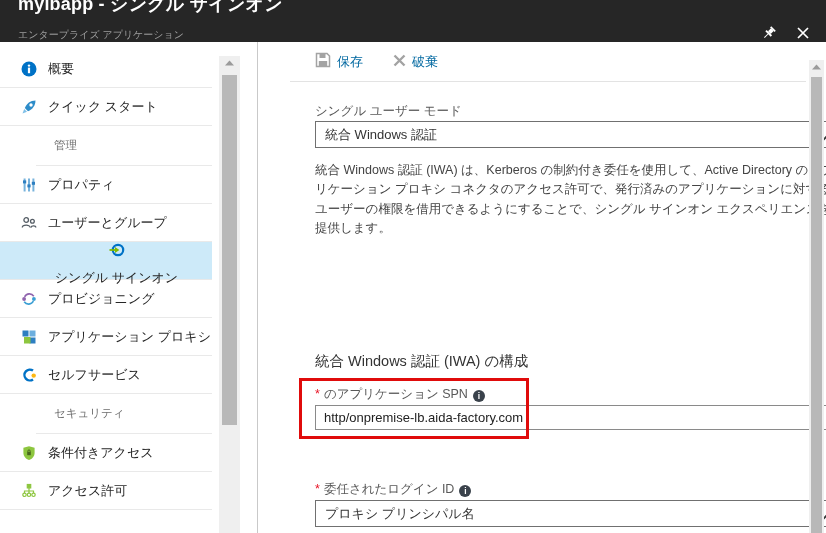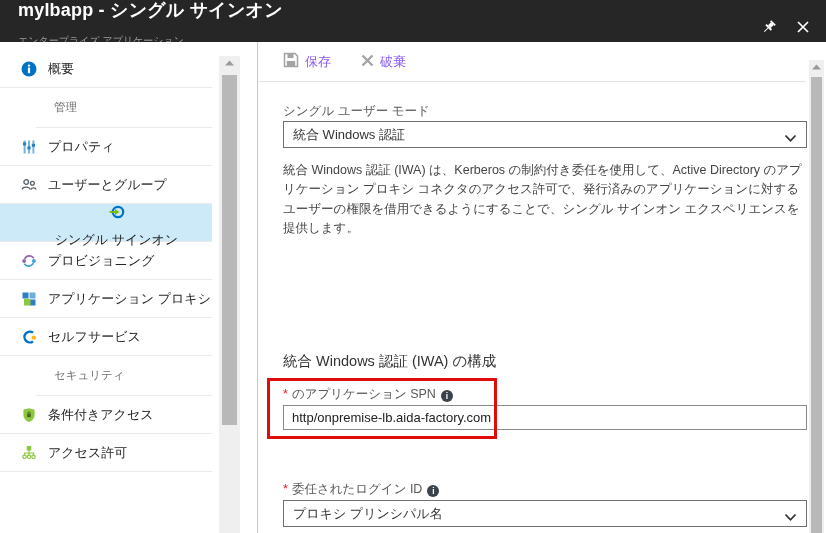--- a/index.html
+++ b/index.html
@@ -1,46 +1,46 @@
 <!DOCTYPE html>
 <html><head>
 <meta charset="utf-8">
 <style>
   * { margin:0; padding:0; box-sizing:border-box; }
   html,body { width:826px; height:533px; }
   body { font-family:"Liberation Sans","DejaVu Sans",sans-serif; background:#fff; overflow:hidden; }
   .page { width:826px; height:533px; position:relative; background:#fff; }
 
   
-  .hdr { height:42px; background:#262626; color:#fff; display:flex; align-items:center; justify-content:space-between; padding:6px 14px 0 18px; }
+  .hdr { height:42px; background:#262626; color:#fff; display:flex; align-items:flex-end; justify-content:space-between; padding:6px 14px 0 18px; }
   .hdr-title { font-size:18px; font-weight:bold; line-height:20px; letter-spacing:.2px; }
   .hdr-sub { font-size:10px; color:#9e9e9e; margin-top:14px; }
   .hdr-actions { display:flex; gap:16px; margin-top:6px; }
   .hdr-actions .icon-btn { width:18px; height:18px; cursor:pointer; display:inline-flex; align-items:center; justify-content:center; }
 
   
-  .body { position:absolute; top:42px; left:0; right:0; bottom:0; display:flex; }
+  .body { position:absolute; top:42px; left:0; right:0; bottom:0; display:flex;gap:32px; }
 
   
   .sidebar { width:258px; background:#fff; border-right:1px solid #c9c9c9; position:relative; }
   .nav-list { list-style:none; margin-top:8px; margin-right:45px; }
   .nav-item { height:38px; display:flex; align-items:center; gap:11px; padding-left:21px; font-size:13px; color:#262626; border-bottom:1px solid #e9e9e9; cursor:pointer; }
   .nav-item.selected { background:#cdeaf9;flex-direction:column; }
   .nav-section { height:40px; display:flex; align-items:center; padding-left:18px; font-size:11.5px; color:#6e6e6e; border-bottom:1px solid #e9e9e9;margin-left:36px; }
   .nav-icon { width:16px; height:16px; flex:0 0 16px; display:inline-flex; }
 
   .side-scroll { position:absolute; top:14px; right:17px; bottom:0; width:21px; background:#efefef; }
   .scroll-arrow { height:14px; display:flex; align-items:center; justify-content:center; cursor:pointer; }
   .scroll-arrow svg { display:block; }
   .side-thumb { margin:5px auto 0; width:15px; height:350px; background:#b8b8b8; cursor:pointer; }
 
   
   .main { flex:1; position:relative; background:#fff; }
   .toolbar { position:absolute; top:0; left:0; right:20px; height:40px; display:flex; align-items:center; gap:30px; padding-left:25px; border-bottom:1px solid #e3e3e3; }
-  .tb-btn { display:inline-flex; align-items:center; gap:6px; color:#8b5cf6; font-size:13px; cursor:default; }
+  .tb-btn { display:inline-flex; align-items:center; gap:6px; color:#0369a1; font-size:13px; cursor:default; }
 
   .fld-label { position:absolute; font-size:12.5px; color:#595959; }
   .fake-select { position:absolute; left:25px; width:524px; height:27px; border:1px solid #707070; background:#fff; display:flex; align-items:center; padding:0 26px 0 9px; font-size:13px; color:#333; cursor:pointer; }
   .fake-select .chev { position:absolute; right:9px; top:9px; }
   .desc { position:absolute; left:25px; top:119px; width:526px; font-size:12.5px; color:#444; line-height:1.55; }
   .section-title { position:absolute; left:25px; top:310px; font-size:14.5px; color:#333; }
   .req { color:#e81123; margin-right:4px; }
   .info-badge { display:inline-flex; width:12px; height:12px; border-radius:50%; background:#3a424b; color:#fff; font-size:8.5px; align-items:center; justify-content:center; font-weight:bold; margin-left:5px; vertical-align:-1px; cursor:pointer; }
   .text-input { position:absolute; left:25px; top:363px; width:524px; height:25px; border:1px solid #8a8a8a; padding:0 8px; font-size:13px; color:#222; font-family:"Liberation Sans","DejaVu Sans",sans-serif; }
   .red-box { position:absolute; left:9px; top:336px; width:230px; height:61px; border:3px solid #e00b0b; pointer-events:none; z-index:5; }
@@ -86,20 +86,30 @@
           <span class="nav-icon">
             <svg width="16" height="16" viewBox="0 0 16 16">
                 <circle cx="8" cy="8" r="7.5" fill="#0072c6"></circle>
                 <circle cx="8" cy="4.6" r="1.2" fill="#fff"></circle>
                 <rect x="6.9" y="6.6" width="2.2" height="5.6" fill="#fff"></rect>
               </svg>
           </span>
           <span>概要</span>
         </li>
 
+        <li class="nav-item">
+          <span class="nav-icon">
+            <svg width="16" height="16" viewBox="0 0 16 16">
+                <path d="M14.5 1.5 C9.5 1.5 5.5 4.5 3.8 9 L7 12.2 C11.5 10.5 14.5 6.5 14.5 1.5 Z" fill="#2d8cc9"></path>
+                <circle cx="10" cy="6" r="1.7" fill="#fff"></circle>
+                <path d="M3.2 10 L1.5 14.5 L6 12.8 Z" fill="#7fc0e8"></path>
+              </svg>
+          </span>
+          <span>クイック スタート</span>
+        </li>
 
         <li class="nav-section">
           <span>管理</span>
         </li>
 
         <li class="nav-item">
           <span class="nav-icon">
             <svg width="16" height="16" viewBox="0 0 16 16">
                 <g fill="#78b3dc">
                   <rect x="2.6" y="1.5" width="2" height="13"></rect>

